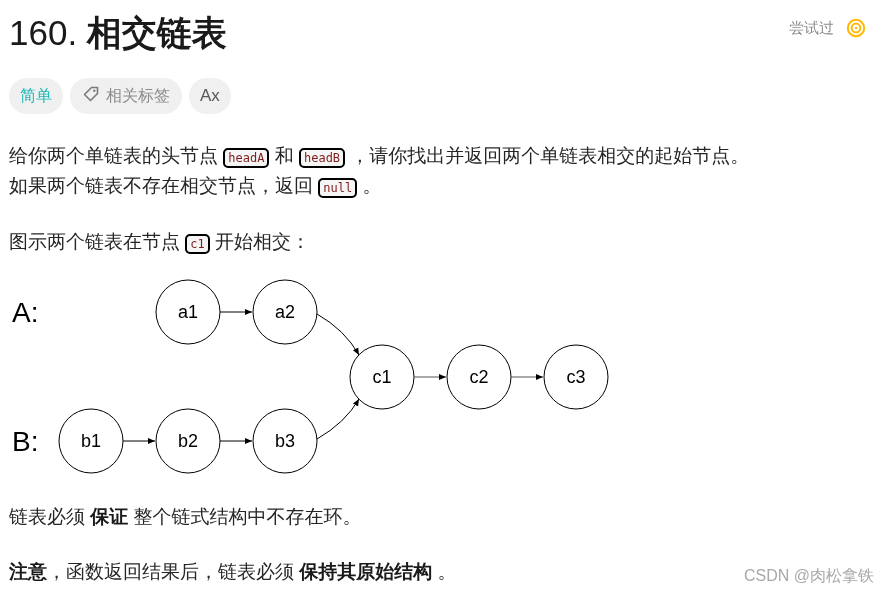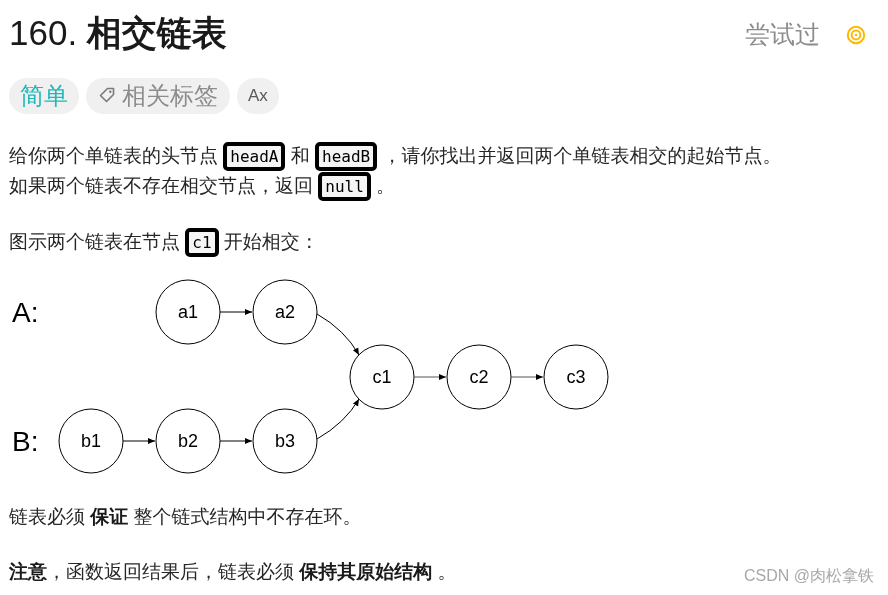--- a/index.html
+++ b/index.html
@@ -1,31 +1,31 @@
 <!DOCTYPE html>
 <html><head>
 <meta charset="utf-8">
 <style>
   html, body { margin:0; padding:0; background:#ffffff; }
   body { width:888px; height:595px; position:relative; overflow:hidden;
          font-family:"Liberation Sans","DejaVu Sans",sans-serif; color:#262626; }
   .title { position:absolute; left:9px; top:11px; font-size:35px; line-height:44px; color:#1a1a1a; }
   .title .num { font-weight:400; }
   .title .name { font-weight:700;margin-top:42px; }
-  .tried { position:absolute; right:22px; top:18px; display:flex; align-items:center; gap:26px;
-           font-size:25px; color:#8c8c8c; }
+  .tried { position:absolute; right:22px; top:18px; display:flex; align-items:center; gap:12px;
+           font-size:15px; color:#8c8c8c; }
   .tried svg { display:block; }
   .tags { position:absolute; left:9px; top:78px; display:flex; gap:7px; }
   .pill { height:36px; border-radius:18px; background:#f0f0f0; display:flex; align-items:center;
-          padding:0 12px; font-size:24px; color:#8c8c8c; gap:6px; box-sizing:border-box; }
+          padding:0 12px; font-size:16px; color:#8c8c8c; gap:6px; box-sizing:border-box; }
   .pill.easy { color:#1fb8b8; padding:0 11px; }
   .pill.icononly { padding:0 11px; color:#595959; font-size:17px; }
   .p { position:absolute; left:9px; font-size:19px; line-height:30px; color:#262626; white-space:nowrap; }
-  code { font-family:"DejaVu Sans Mono","Liberation Mono",monospace; font-size:16px;
-         background:#f5f5f5; border:4px solid #000000; border-radius:5px; padding:1px 3px; color:#000000; }
+  code { font-family:"DejaVu Sans Mono","Liberation Mono",monospace; font-size:12px;
+         background:#f5f5f5; border:2px solid #000000; border-radius:5px; padding:1px 3px; color:#7f1d1d; }
   b { font-weight:700; color:#1a1a1a; }
   .diagram { position:absolute; left:0; top:270px; }
   .watermark { position:absolute; right:14px; top:566px; font-size:16px; color:#a8a8a8; }
 </style>
 </head>
 <body>
 
 <div class="title">
   <span class="num">160.</span>
   <span class="name">相交链表</span>

